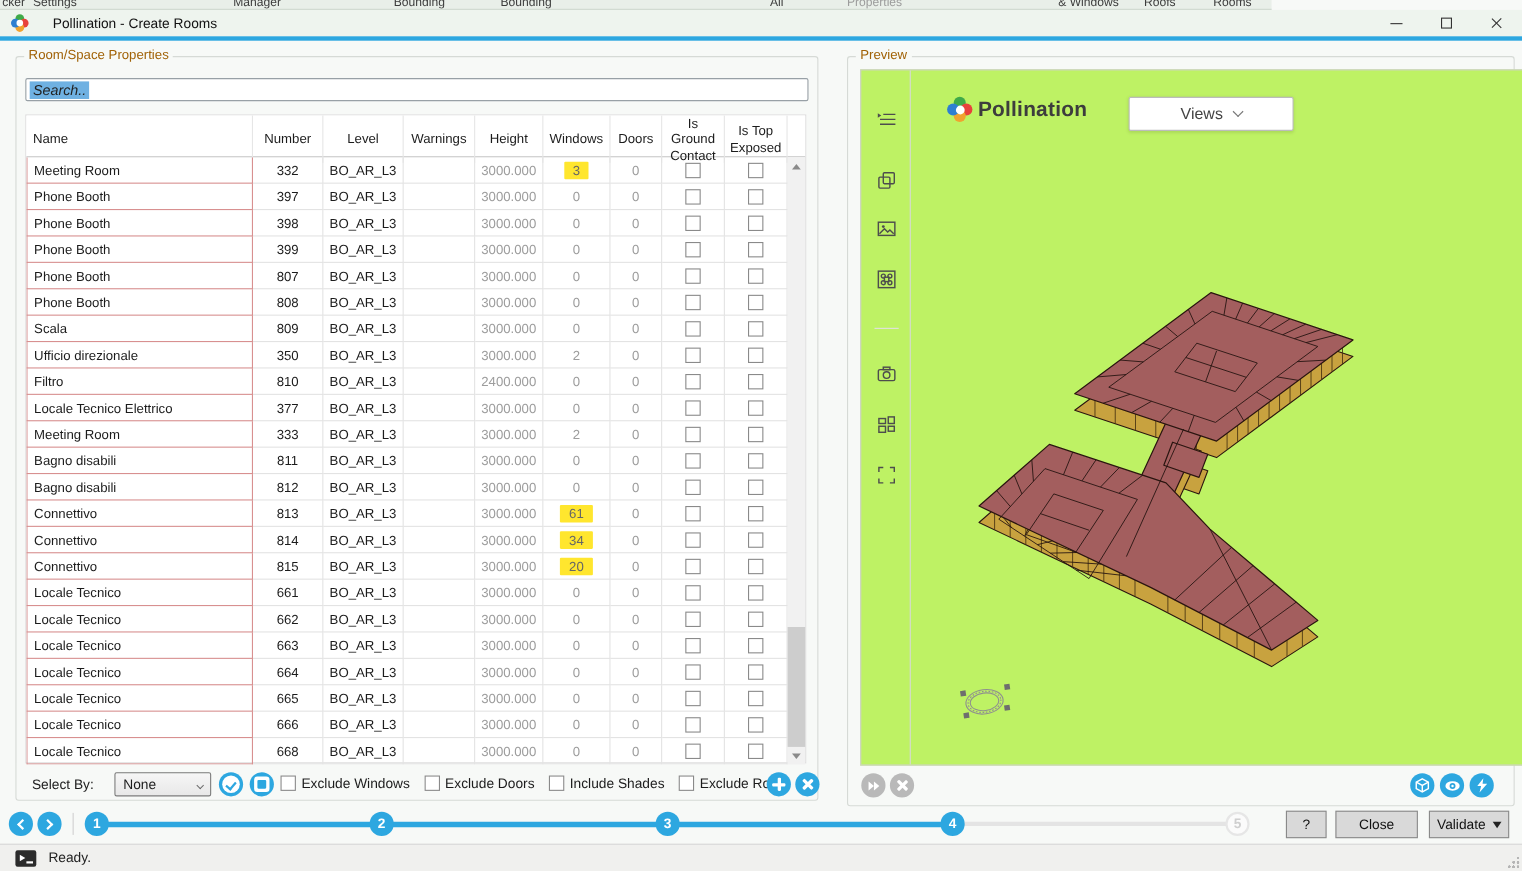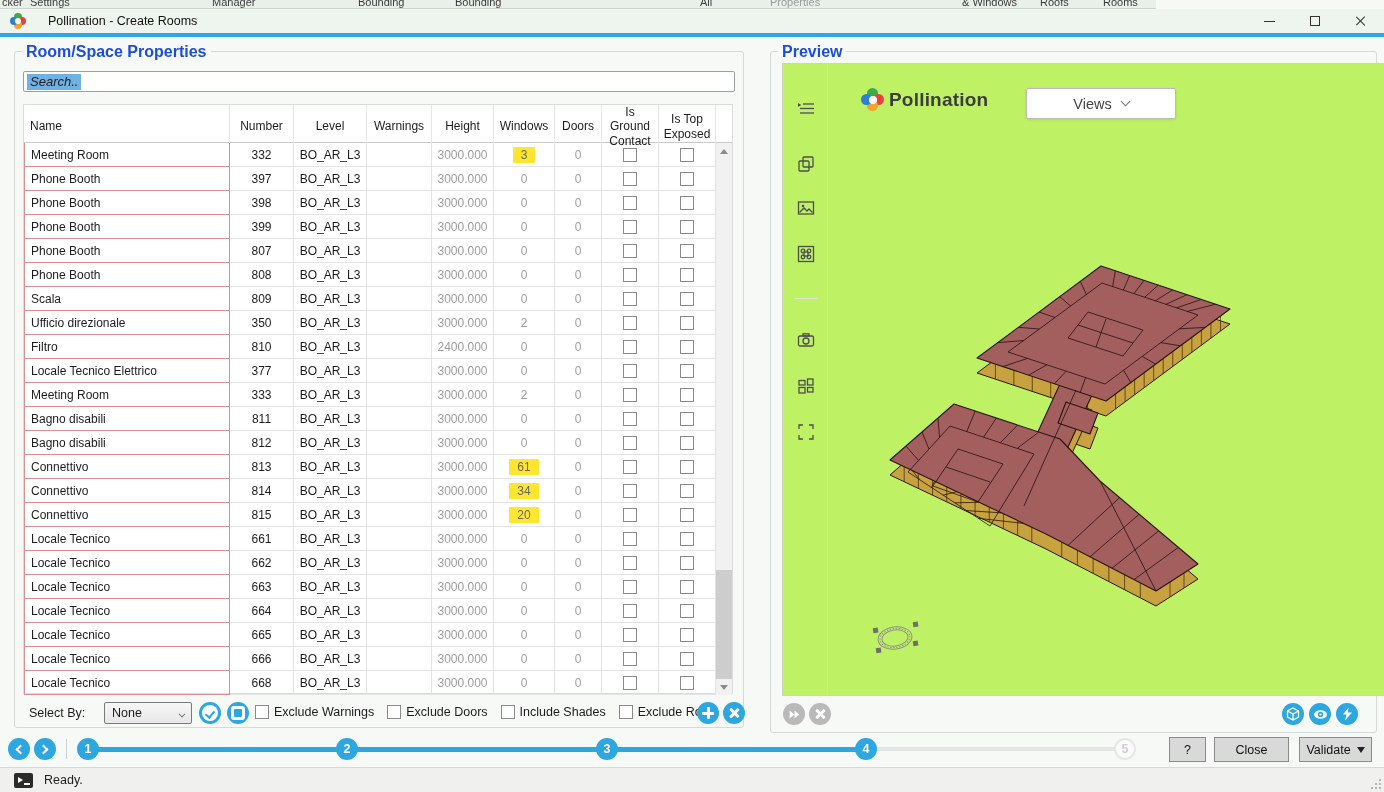--- a/index.html
+++ b/index.html
@@ -33,21 +33,21 @@
   .glyph-min{width:11px;height:0;border-top:1px solid #333}
   .glyph-max{width:10px;height:10px;border:1px solid #333}
   .glyph-close{position:relative;width:12px;height:12px}
   .glyph-close::before,.glyph-close::after{content:"";position:absolute;left:5px;top:0;width:1.4px;height:12px;background:#333}
   .glyph-close::before{transform:rotate(45deg)}
   .glyph-close::after{transform:rotate(-45deg)}
   .accent{position:absolute;top:33px;left:0;width:1384px;height:4px;background:var(--blue)}
 
   
   .groupbox{position:absolute;border:1px solid #d6dad6;border-radius:3px}
-  .gb-label{position:absolute;top:-9px;left:7px;background:var(--pagebg);padding:0 4px;font-size:16px;font-weight:700;color:#1d4ed8;white-space:nowrap}
+  .gb-label{position:absolute;top:-9px;left:7px;background:var(--pagebg);padding:0 4px;font-size:12px;font-weight:400;color:#a16207;white-space:nowrap}
   #gb-left{left:14px;top:51px;width:730px;height:677px}
   #gb-right{left:770px;top:51px;width:607px;height:682px}
 
   
   .searchbox{position:absolute;left:8px;top:19px;width:712px;height:21px;background:#fff;border:1px solid #98a0a6;border-radius:2px;display:flex;align-items:center;padding-left:3px}
   .searchsel{background:#6fb1e2;color:#222;font-style:italic;font-size:13px;padding:0 3px;line-height:16px}
 
   
   .tablewrap{position:absolute;left:8px;top:52px;width:710px;height:590px;background:#fff;border:1px solid #dcdcdc}
   .thead{display:grid;grid-template-columns:206px 64px 73px 65px 62px 61px 47px 57px 57px;height:38px;border-bottom:1px solid #c9c9c9;background:#fff}
@@ -623,21 +623,21 @@
         <span class="inner-disc"></span>
       </div>
     <div class="roundbtn btn-square">
         <span class="inner-sq">
           <i></i>
         </span>
       </div>
     <div class="chkgroup">
       <span class="chkitem">
           <span class="cb"></span>
-          <span>Exclude Warnings</span>
+          <span>Exclude Windows</span>
         </span>
       <span class="chkitem">
           <span class="cb"></span>
           <span>Exclude Doors</span>
         </span>
       <span class="chkitem">
           <span class="cb"></span>
           <span>Include Shades</span>
         </span>
       <span class="chkitem">

